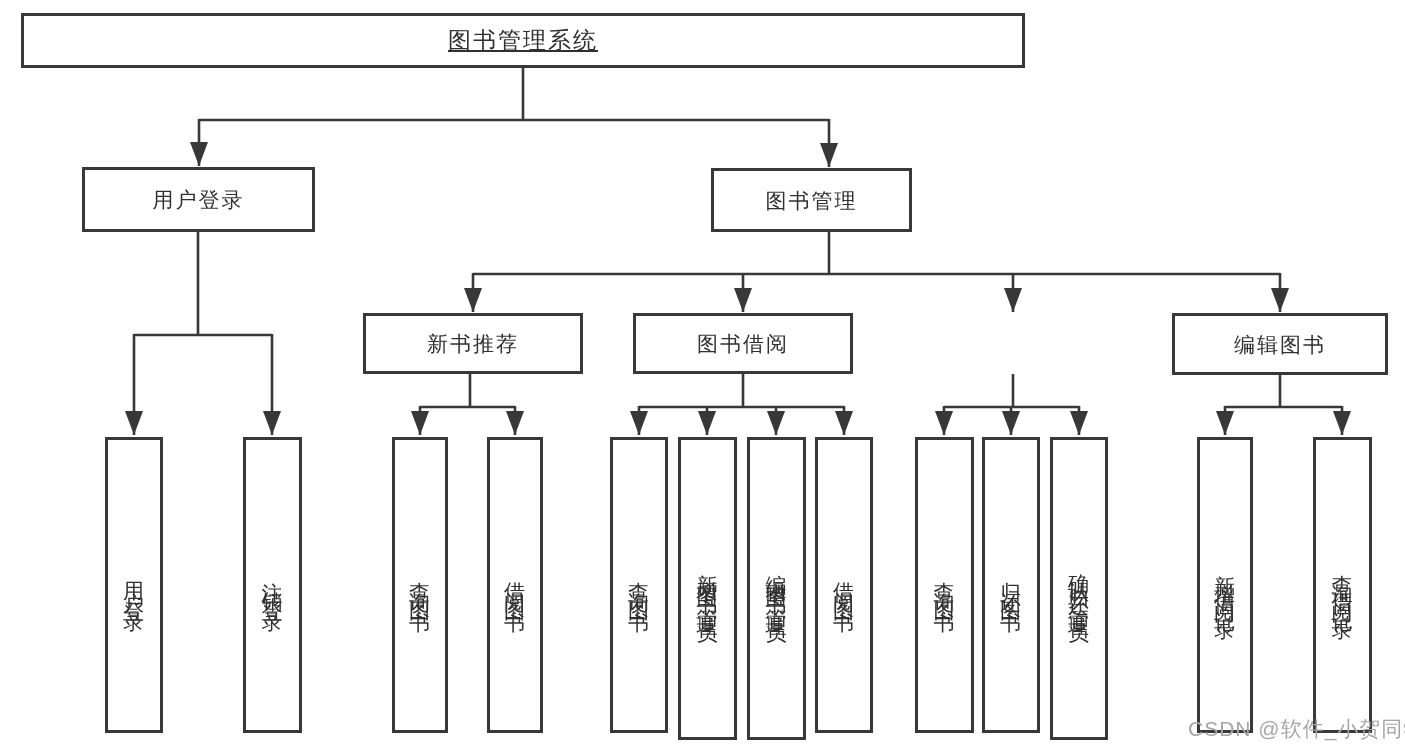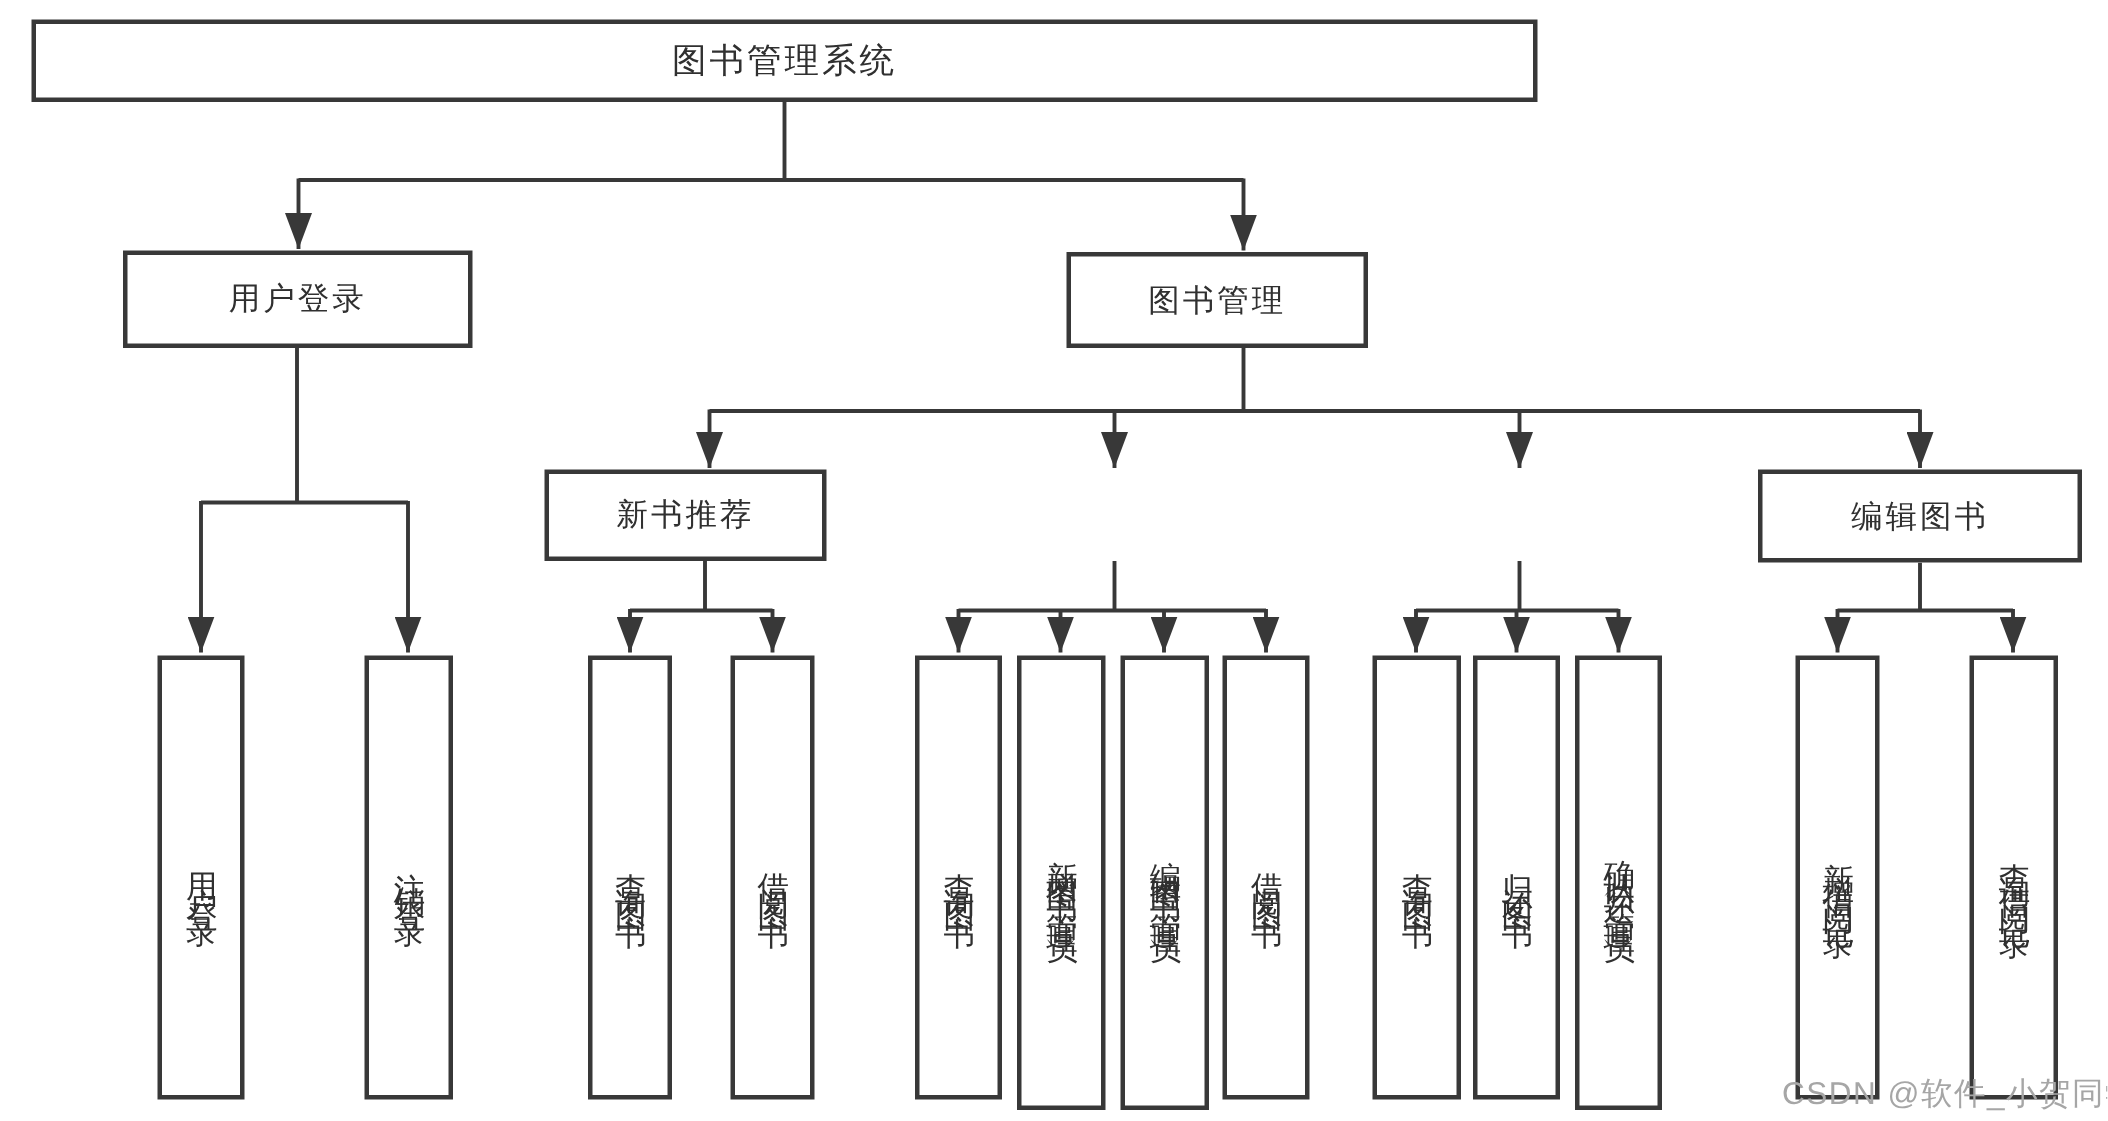--- a/index.html
+++ b/index.html
@@ -25,21 +25,21 @@
     box-sizing:border-box;
     border:3px solid var(--line);
     background:#fff;
     display:flex;
     align-items:center;
     justify-content:center;
     text-align:center;
     line-height:1;
   }
   .node.h{font-size:21px;letter-spacing:2px;}
-  .node.title{font-size:23px;letter-spacing:2px;}
+  .node.title{font-size:23px;letter-spacing:2px;text-decoration:underline;}
   .node.v{
     writing-mode:vertical-rl;
     text-orientation:mixed;
     font-size:21px;
     letter-spacing:10px;
   }
   .node.v.long{letter-spacing:7px;font-size:21px;}
   .watermark{
     position:absolute;
     left:1188px;top:715px;
@@ -100,21 +100,22 @@
     <line x1="1225" y1="407" x2="1342" y2="407"></line>
     <line x1="1225" y1="406" x2="1225" y2="435" marker-end="url(#ah)"></line>
     <line x1="1342" y1="406" x2="1342" y2="435" marker-end="url(#ah)"></line>
   </svg>
 
   <div class="node h title" style="left:21px;top:13px;width:1004px;height:55px">图书管理系统</div>
 
   <div class="node h" style="left:82px;top:167px;width:233px;height:65px">用户登录</div>
   <div class="node h" style="left:711px;top:168px;width:201px;height:64px">图书管理</div>
 
-  <div class="node h" style="left:363px;top:313px;width:188px;height:61px">新书推荐</div>
+  <div class="node h" style="left:363px;top:313px;width:220px;height:61px">新书推荐</div>
+  <div class="node h" style="left:633px;top:313px;width:220px;height:61px">图书借阅</div>
   <div class="node h" style="left:1172px;top:313px;width:216px;height:62px">编辑图书</div>
 
   <div class="node v" style="left:105px;top:437px;width:58px;height:296px">用户登录</div>
   <div class="node v" style="left:243px;top:437px;width:59px;height:296px">注销登录</div>
 
   <div class="node v" style="left:392px;top:437px;width:56px;height:296px">查询图书</div>
   <div class="node v" style="left:487px;top:437px;width:56px;height:296px">借阅图书</div>
 
   <div class="node v" style="left:610px;top:437px;width:58px;height:296px">查询图书</div>
   <div class="node v long" style="left:678px;top:437px;width:59px;height:303px">新增图书（管理员）</div>

